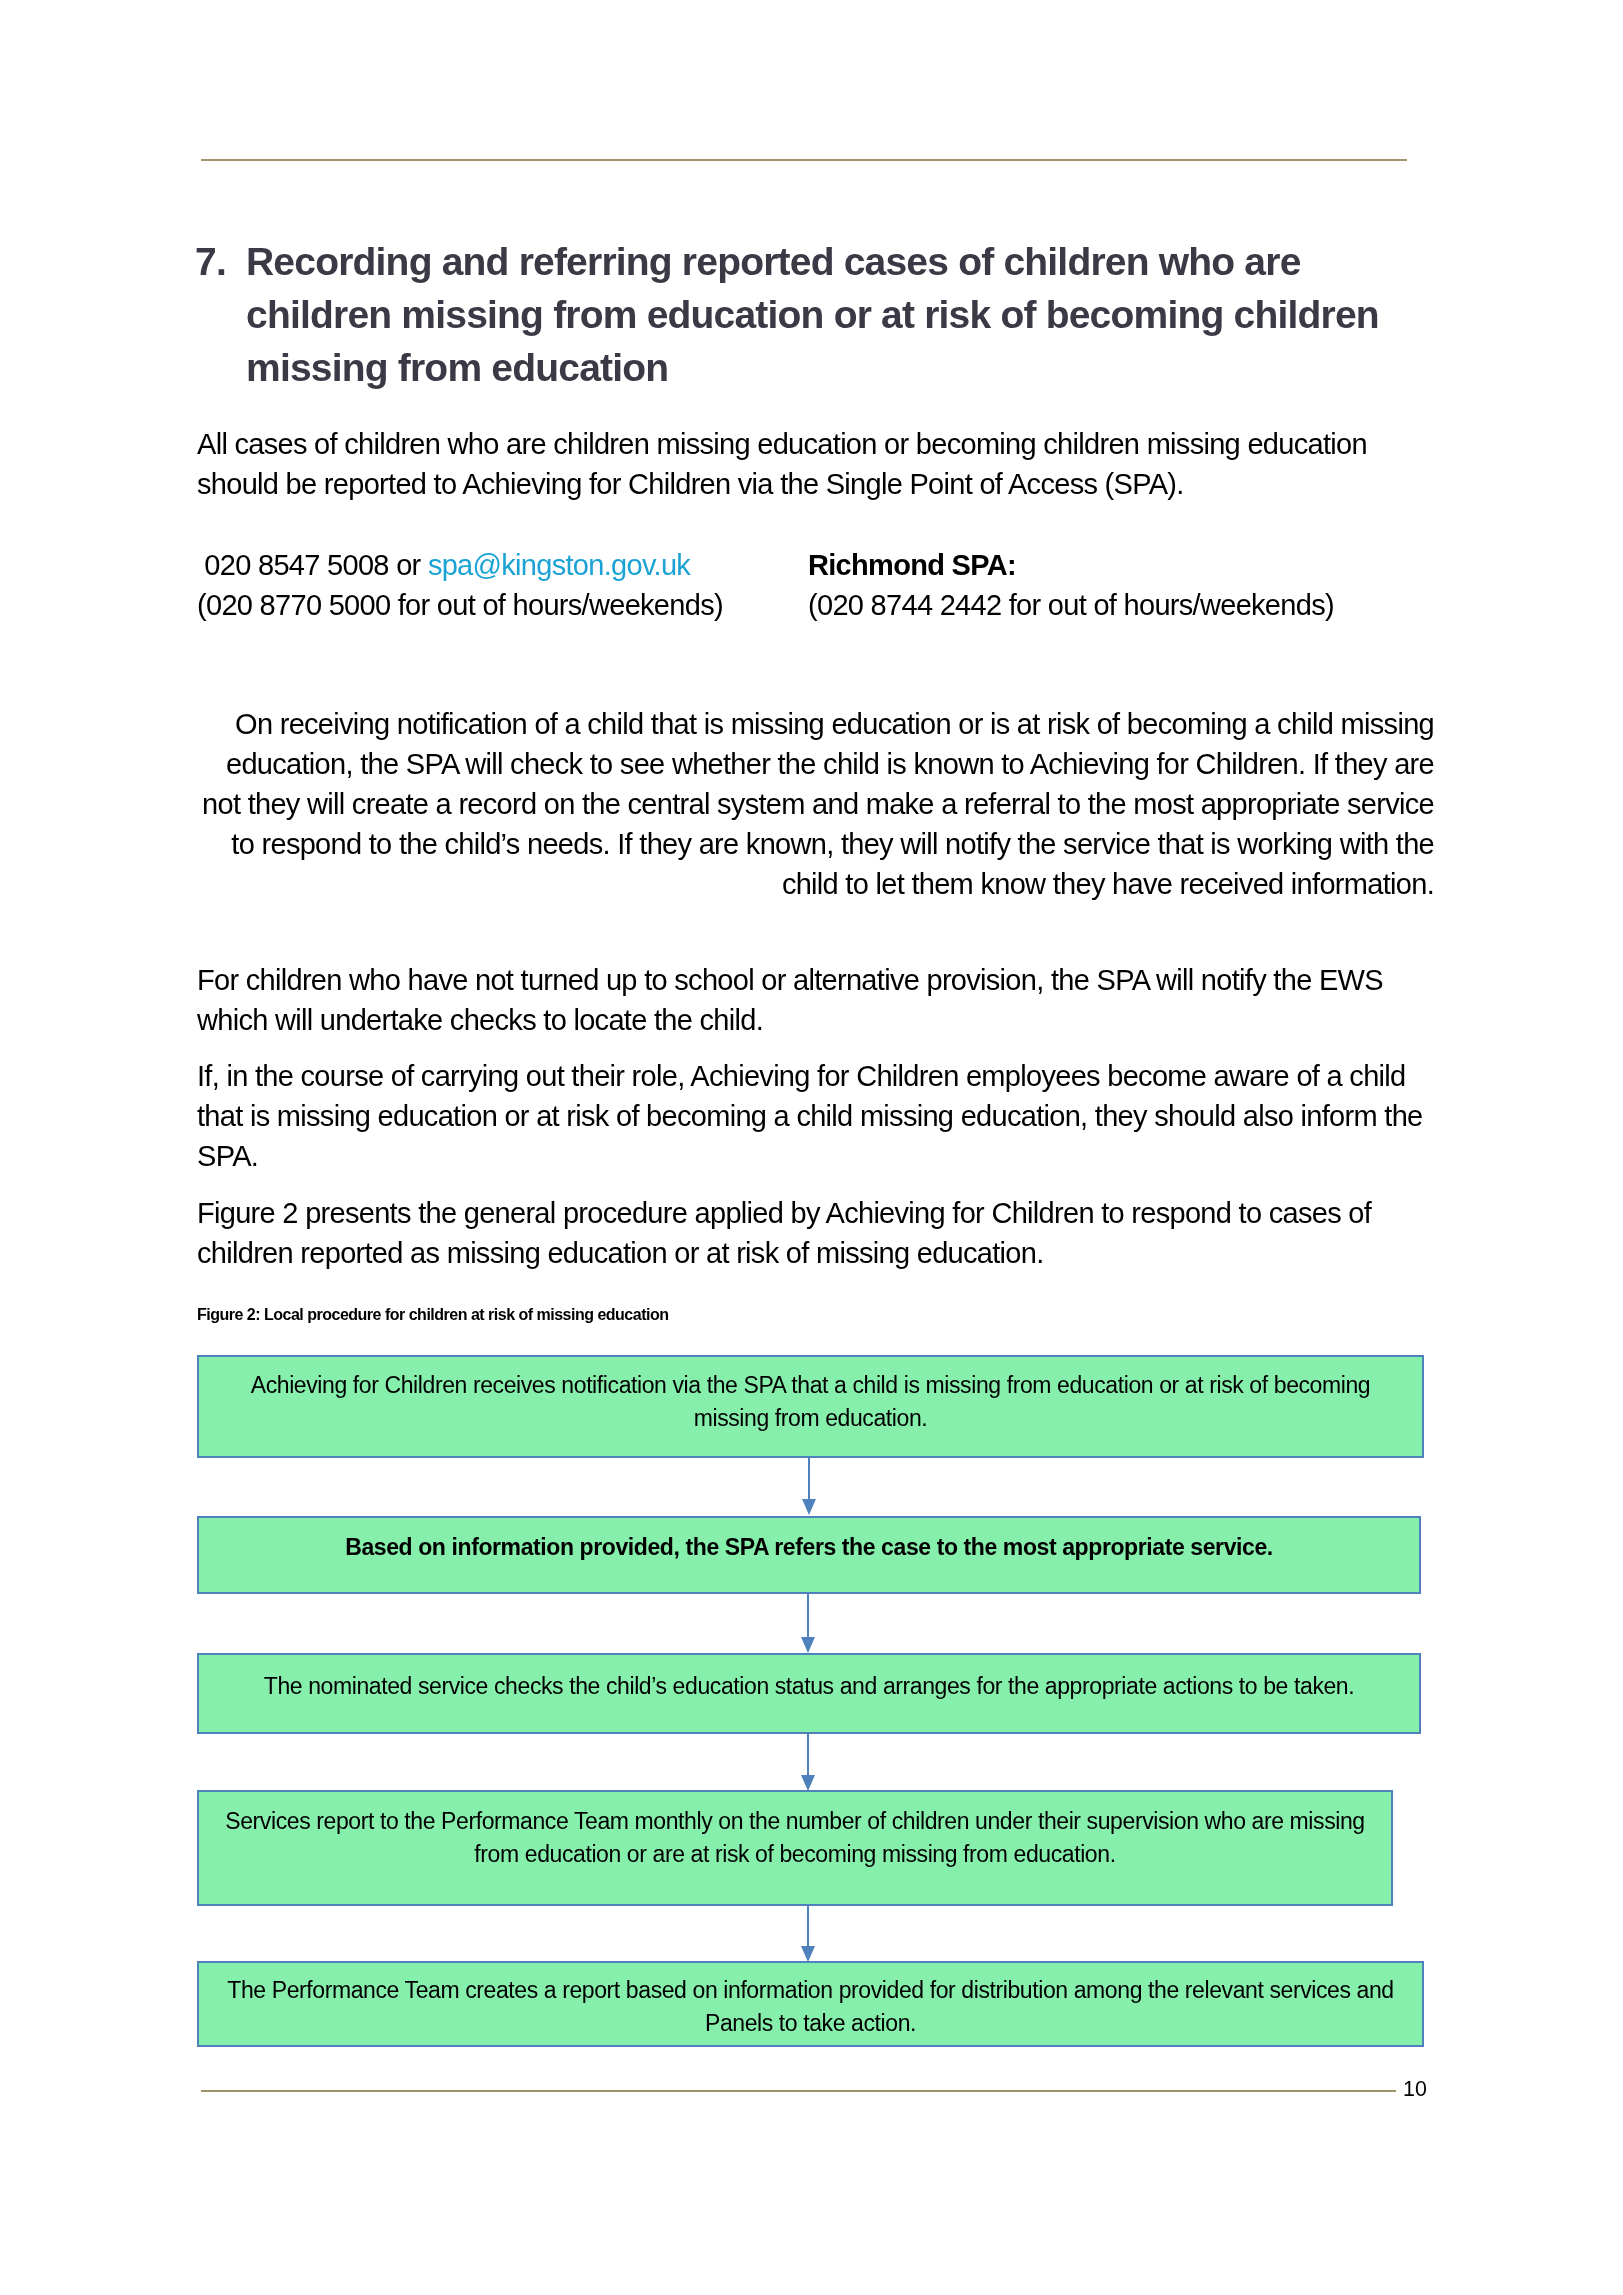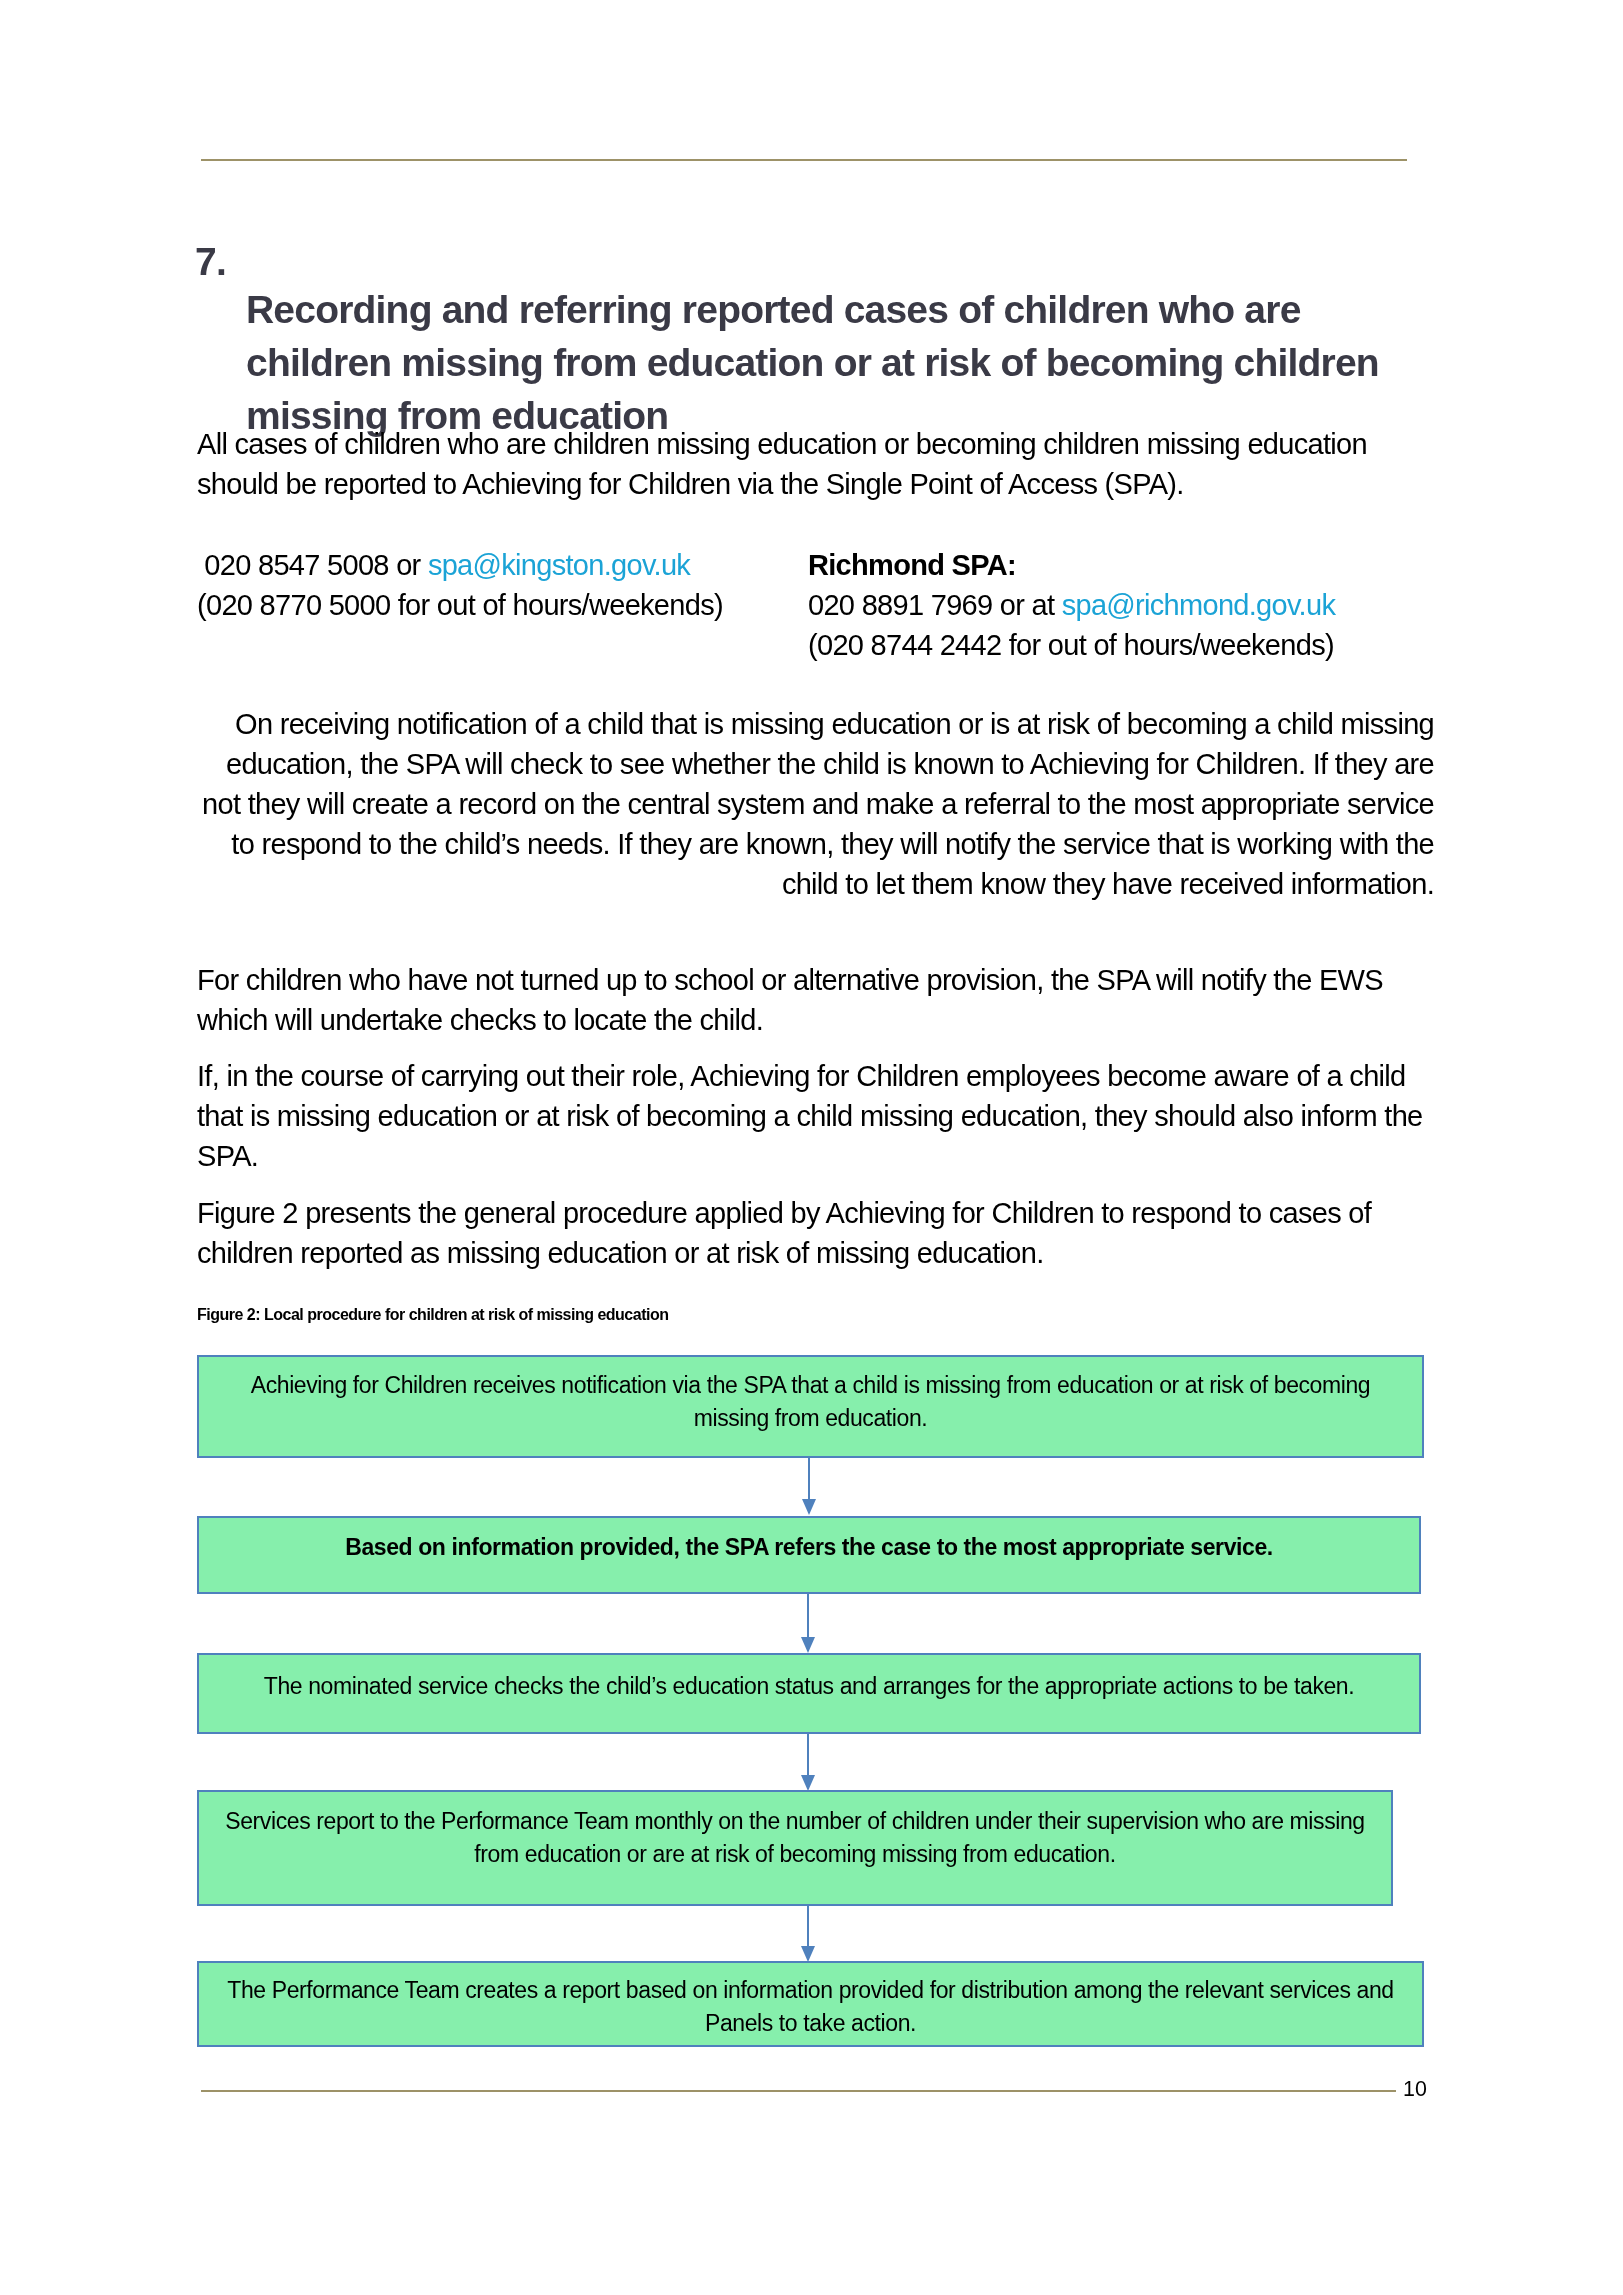--- a/index.html
+++ b/index.html
@@ -6,21 +6,21 @@
     body { width: 1623px; height: 2295px; position: relative; overflow: hidden;
            font-family: "Liberation Sans", "DejaVu Sans", sans-serif; color: #000; }
     .rule { position: absolute; height: 2.4px; background: #9d9268; }
     .rule-top { left: 201px; top: 159px; width: 1206px; }
     .rule-bottom { left: 201px; top: 2090px; width: 1195px; }
     .page-num { position: absolute; left: 1403px; top: 2077px; font-size: 21.4px; color: #000; }
 
     .heading { position: absolute; left: 195px; top: 235px; width: 1237px;
                font-size: 39px; font-weight: bold; color: #3a3a46; line-height: 53px; letter-spacing: -0.8px; }
     .heading .num { position: absolute; left: 0; top: 0; }
-    .heading .txt { margin-left: 51px; display: block; margin-top: 48px; }
+    .heading .txt { margin-left: 51px; display: block; }
 
     .para { position: absolute; left: 197px; width: 1237px; font-size: 29px; line-height: 40px;
             letter-spacing: -0.7px; color: #000; margin: 0; }
     .p1 { top: 424px; }
     .spa { position: absolute; top: 545px; font-size: 29px; line-height: 40px; letter-spacing: -0.7px; }
     .spa-k { left: 197px; width: 602px; }
     .spa-r { left: 808px; width: 626px; }
     .spa-title { font-weight: bold; display: block; }
     .spa-line { display: block; white-space: nowrap; }
     .link { color: #1ba3d6; }
@@ -62,21 +62,20 @@
 
 <p class="para p1">All cases of children who are children missing education or becoming children missing education should be reported to Achieving for Children via the Single Point of Access (SPA).</p>
 
 <div class="spa spa-k">
   <span class="spa-line"><span style="white-space:pre;"> 020 8547 5008 or </span><a class="link">spa@kingston.gov.uk</a></span>
   <span class="spa-line">(020 8770 5000 for out of hours/weekends)</span>
 </div>
 
 <div class="spa spa-r">
   <span class="spa-title">Richmond SPA:</span>
-  <span class="spa-line"><span style="white-space:pre;">020 8891 7969 or at </span><a class="link">spa@richmond.gov.uk</a></span>
   <span class="spa-line">(020 8744 2442 for out of hours/weekends)</span>
 </div>
 
 <p class="para p2">On receiving notification of a child that is missing education or is at risk of becoming a child missing education, the SPA will check to see whether the child is known to Achieving for Children. If they are not they will create a record on the central system and make a referral to the most appropriate service to respond to the child’s needs. If they are known, they will notify the service that is working with the child to let them know they have received information.</p>
 <p class="para p3">For children who have not turned up to school or alternative provision, the SPA will notify the EWS which will undertake checks to locate the child.</p>
 <p class="para p4">If, in the course of carrying out their role, Achieving for Children employees become aware of a child that is missing education or at risk of becoming a child missing education, they should also inform the SPA.</p>
 <p class="para p5">Figure 2 presents the general procedure applied by Achieving for Children to respond to cases of children reported as missing education or at risk of missing education.</p>
 
 <div class="fig-caption">Figure 2: Local procedure for children at risk of missing education</div>
 

